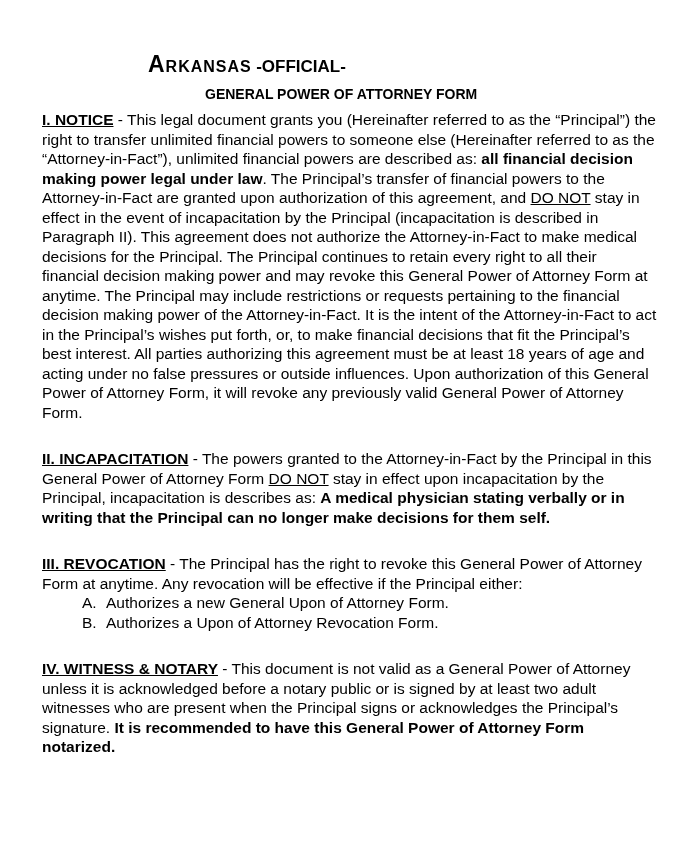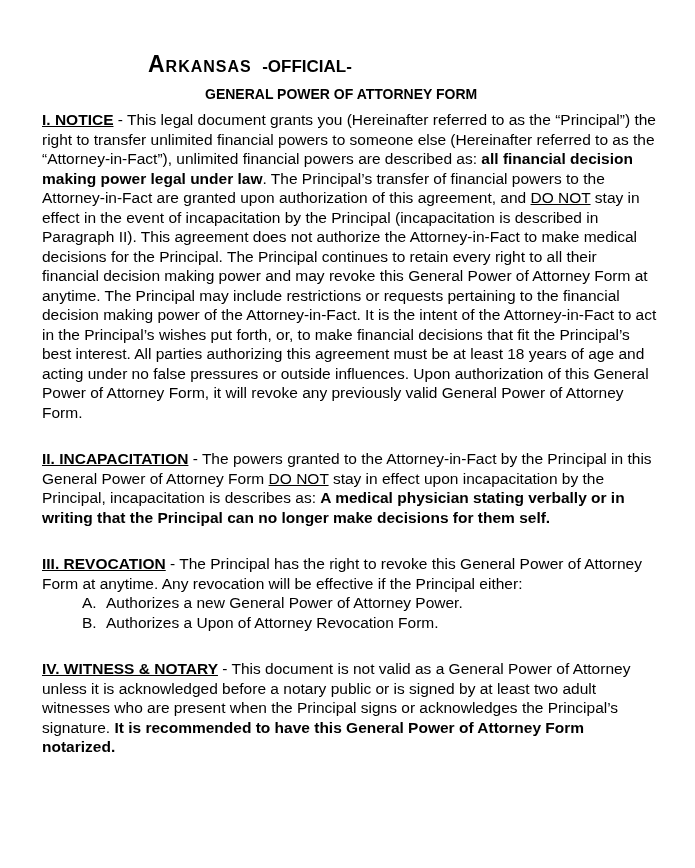--- a/index.html
+++ b/index.html
@@ -26,21 +26,21 @@
   }
   .state {
     font-weight: bold;
     font-variant: small-caps;
     font-size: 23px;
     letter-spacing: 1px;
   }
   .official {
     font-weight: bold;
     font-size: 17px;
-    margin-left: 6px;
+    margin-left: 0;
   }
   .subtitle {
     font-weight: bold;
     font-size: 14px;
     margin-left: 57px;
     margin-top: 1px;
     line-height: 20px;
   }
   .content {
     margin-top: 6px;
@@ -86,20 +86,20 @@
   </div>
 
   <div class="content">
 
     <p class="para"><span class="sec-h">I. NOTICE</span><span><span> - This legal document grants you (Hereinafter referred to as the “Principal”) the right to transfer unlimited financial powers to someone else (Hereinafter referred to as the “Attorney-in-Fact”), unlimited financial powers are described as: </span><span class="b">all financial decision making power legal under law</span><span>. The Principal’s transfer of financial powers to the Attorney-in-Fact are granted upon authorization of this agreement, and </span><span class="u">DO NOT</span><span> stay in effect in the event of incapacitation by the Principal (incapacitation is described in Paragraph II). This agreement does not authorize the Attorney-in-Fact to make medical decisions for the Principal. The Principal continues to retain every right to all their financial decision making power and may revoke this General Power of Attorney Form at anytime.  The Principal may include restrictions or requests pertaining to the financial decision making power of the Attorney-in-Fact. It is the intent of the Attorney-in-Fact to act in the Principal’s wishes put forth, or, to make financial decisions that fit the Principal’s best interest. All parties authorizing this agreement must be at least 18 years of age and acting under no false pressures or outside influences. Upon authorization of this General Power of Attorney Form, it will revoke any previously valid General Power of Attorney Form.</span></span></p>
 
     <p class="para"><span class="sec-h">II. INCAPACITATION</span><span><span> - The powers granted to the Attorney-in-Fact by the Principal in this General Power of Attorney Form </span><span class="u">DO NOT</span><span> stay in effect upon incapacitation by the Principal, incapacitation is describes as: </span><span class="b">A medical physician stating verbally or in writing that the Principal can no longer make decisions for them self.</span></span></p>
 
     <p class="para" style="margin-bottom:0;"><span class="sec-h">III. REVOCATION</span><span><span> - The Principal has the right to revoke this General Power of Attorney Form at anytime. Any revocation will be effective if the Principal either:</span></span></p>
     <div class="list">
-      <div class="list-item"><span class="list-label">A.</span><span>Authorizes a new General Power of Attorney Power.</span></div>
+      <div class="list-item"><span class="list-label">A.</span><span>Authorizes a new General Upon of Attorney Form.</span></div>
       <div class="list-item"><span class="list-label">B.</span><span>Authorizes a Upon of Attorney Revocation Form.</span></div>
     </div>
 
     <p class="para"><span class="sec-h">IV. WITNESS &amp; NOTARY</span><span><span> - This document is not valid as a General Power of Attorney unless it is acknowledged before a notary public or is signed by at least two adult witnesses who are present when the Principal signs or acknowledges the Principal’s signature. </span><span class="b">It is recommended to have this General Power of Attorney Form notarized.</span></span></p>
 
   </div>
 </div>
 
 </body></html>

